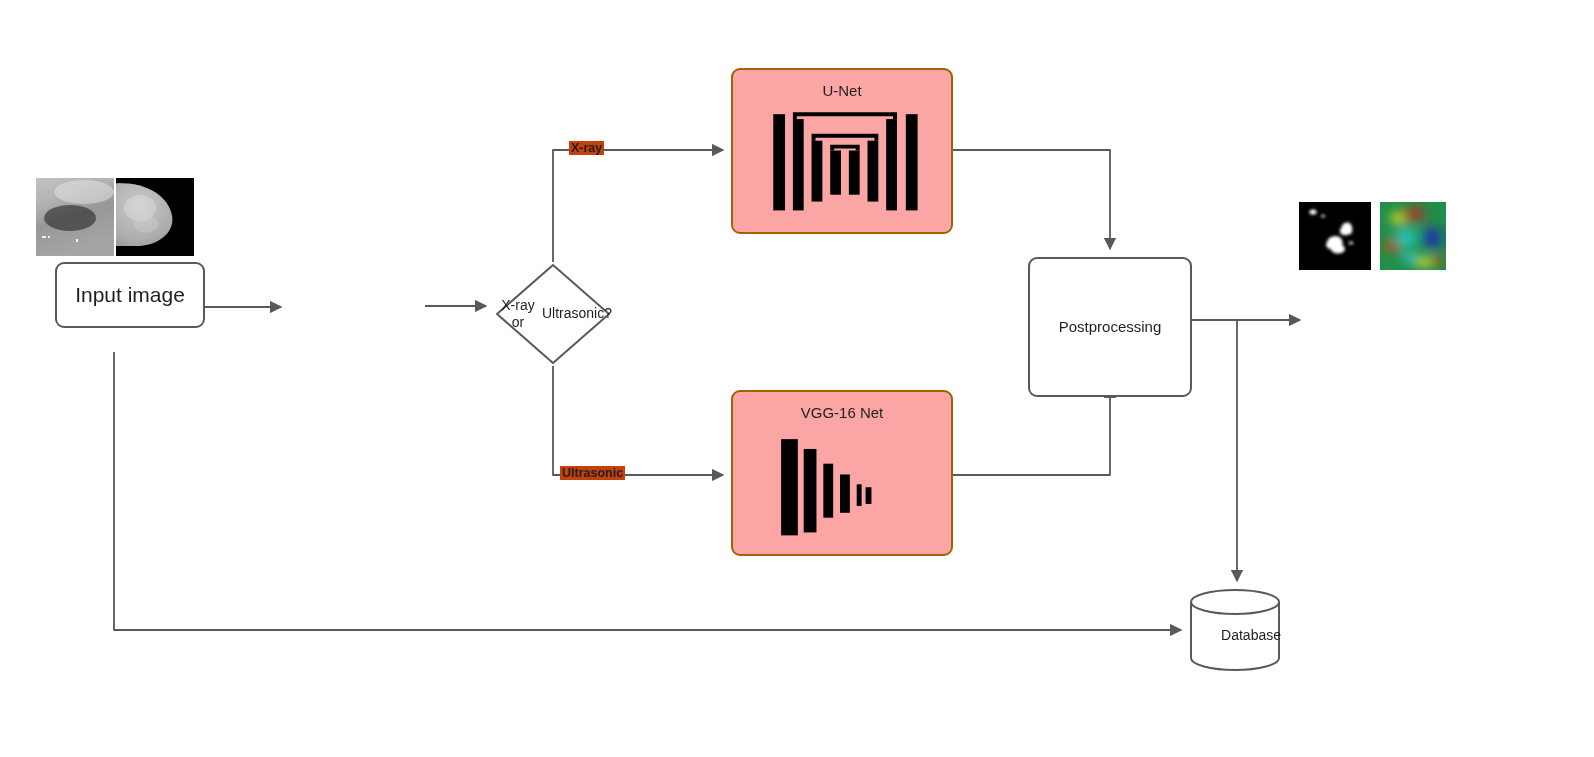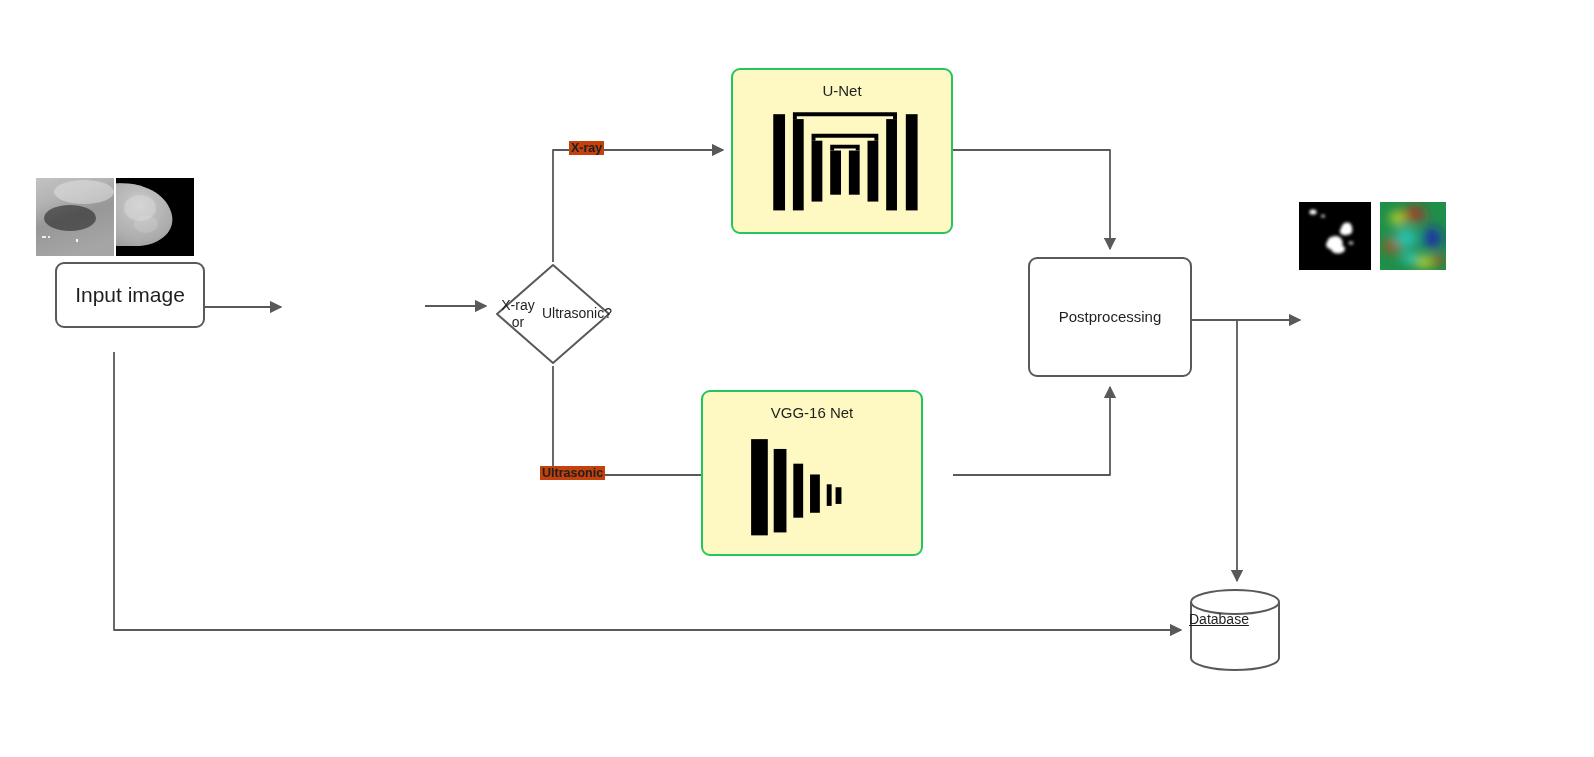--- a/index.html
+++ b/index.html
@@ -28,50 +28,50 @@
     align-items: center;
     justify-content: center;
     text-align: center;
     line-height: 1.18;
   }
   .node .label { pointer-events: none; }
 
   #node-input      { left: 55px;  top: 262px; width: 150px; height: 66px; }
   #node-input .label { font-size: 21px; }
   #node-pre        { left: 289px; top: 259px; width: 136px; height: 92px; font-size: 15px; }
-  #node-post       { left: 1028px;top: 257px; width: 164px; height: 120px; font-size: 15px; }
+  #node-post       { left: 1028px;top: 257px; width: 164px; height: 140px; font-size: 15px; }
   #node-output     { left: 1308px;top: 281px; width: 120px; height: 78px; font-size: 15px; }
 
   
   #node-decision {
     position: absolute;
     left: 494px; top: 262px;
     width: 118px; height: 104px;
   }
   #node-decision .dia-text {
     position: absolute; inset: 0;
     display: flex; 
     align-items: center; justify-content: center;
     font-size: 14px; line-height: 1.25; text-align: center;
   }
 
   
   .model-card {
     position: absolute;
     box-sizing: border-box;
-    background: #fef9c3;
-    border: 2px solid #22c55e;
+    background: #fca5a5;
+    border: 2px solid #a16207;
     border-radius: 9px;
   }
   .model-card .card-title {
     position: absolute; left: 0; right: 0; top: 12px;
     text-align: center; font-size: 15px;
   }
   #card-unet { left: 731px; top: 68px;  width: 222px; height: 166px; }
-  #card-vgg  { left: 701px; top: 390px; width: 222px; height: 166px; }
+  #card-vgg  { left: 731px; top: 390px; width: 222px; height: 166px; }
 
   .glyph { position: absolute; left: 0; right: 0; top: 0; bottom: 0; }
 
   
   .thumb {
     position: absolute;
     background: #000;
     overflow: hidden;
   }
   #thumb-ultrasound { left: 36px;  top: 178px; width: 78px; height: 78px; }
@@ -79,36 +79,36 @@
   #thumb-mask       { left: 1299px;top: 202px; width: 72px; height: 68px; }
   #thumb-heatmap    { left: 1380px;top: 202px; width: 66px; height: 68px; }
 
   
   #node-database {
     position: absolute;
     left: 1189px; top: 589px;
     width: 92px; height: 82px;
   }
   #node-database .db-label {
-    position: absolute; left: 0; right: 0; top: 22px;
-    text-align: left; font-size: 14px; text-decoration: underline;
+    position: absolute; left: 0; right: 0; top: 38px;
+    text-align: right; font-size: 14px;
   }
 
   
   .edge-label {
     position: absolute;
     font-size: 12.5px;
     font-weight: bold;
     color: #1f1f1f;
     background: #c2410c;
     padding: 0 2px;
     white-space: nowrap;
   }
   #lbl-xray      { left: 569px; top: 141px; }
-  #lbl-ultrasonic{ left: 540px; top: 466px; }
+  #lbl-ultrasonic{ left: 560px; top: 466px; }
 </style>
 </head>
 <body>
 
 <div id="canvas">
 
   <svg id="wires" viewBox="0 0 1594 757" xmlns="http://www.w3.org/2000/svg">
     <defs>
       <marker id="arrow" viewBox="0 0 10 10" refX="9" refY="5" markerWidth="7" markerHeight="7" orient="auto-start-reverse">
         <path d="M 0 0 L 10 5 L 0 10 z" fill="#59595b"></path>

